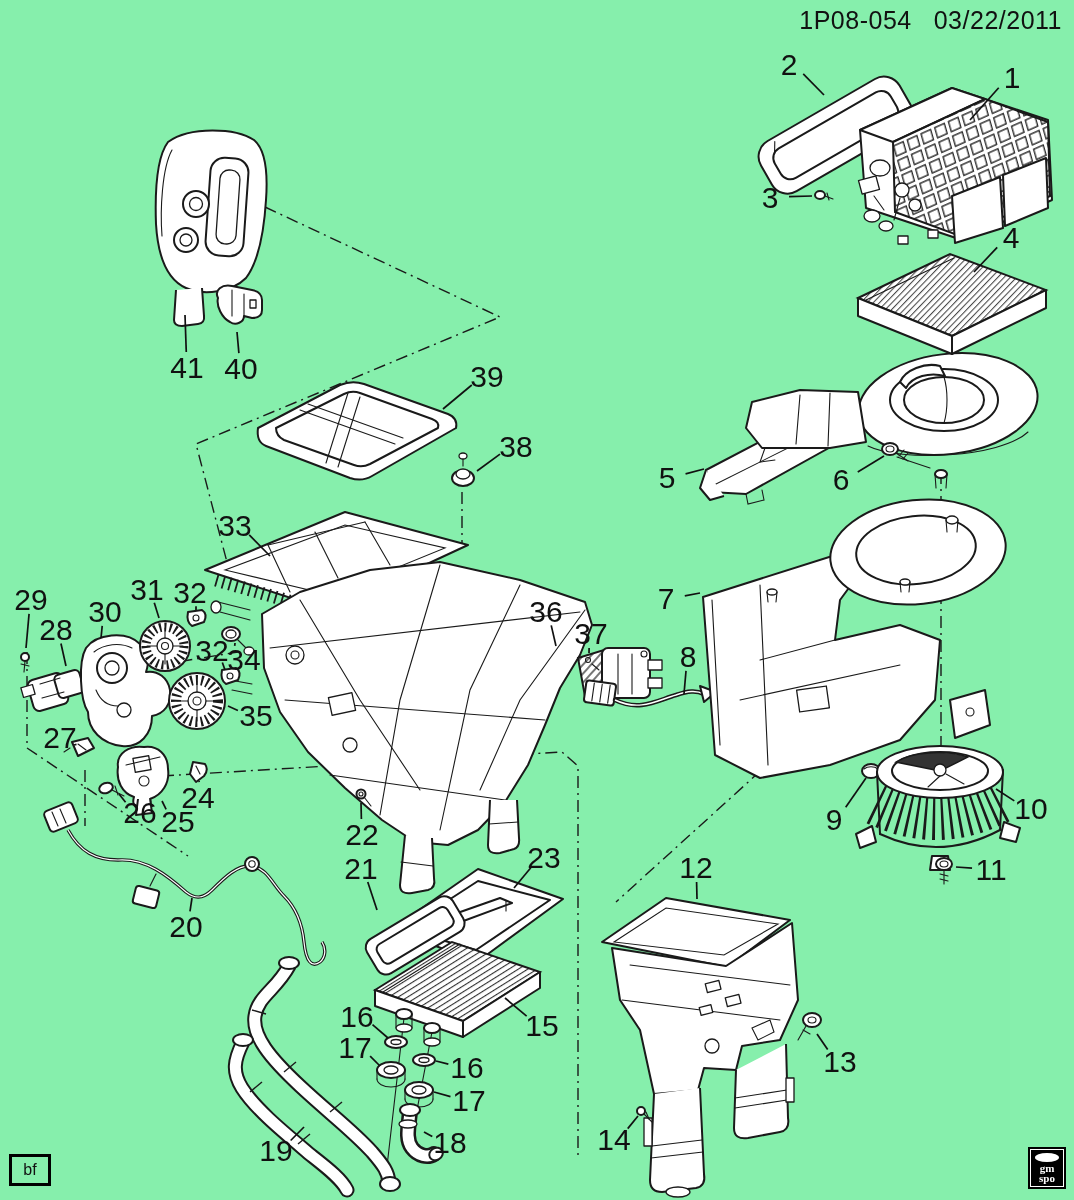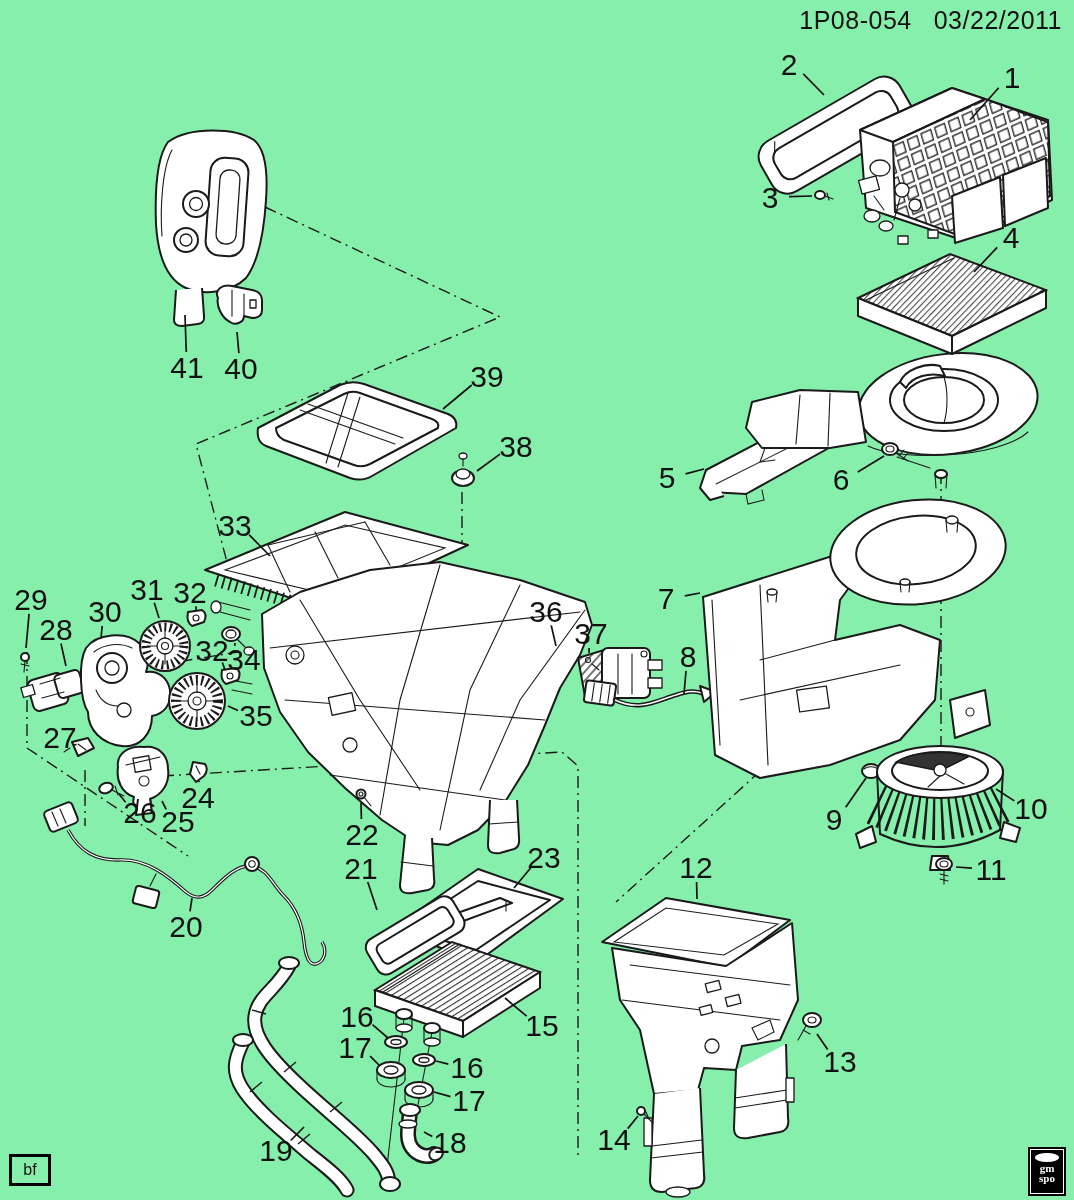--- a/index.html
+++ b/index.html
@@ -2,21 +2,21 @@
 <html><head>
 <meta charset="utf-8">
 <style>
   html,body{margin:0;padding:0;background:#fff;}
   .page{position:relative;width:1074px;height:1200px;background:#86efac;overflow:hidden;
         font-family:"Liberation Sans",sans-serif;color:#111;}
   .hdr{position:absolute;top:6px;right:12px;font-size:25px;letter-spacing:.5px;white-space:nowrap;}
   .hdr .date{margin-left:22px;}
   .bf-box{position:absolute;left:9px;top:1154px;width:36px;height:26px;border:3px solid #000;
           display:flex;align-items:center;justify-content:center;font-size:16px;}
-  .gmspo{position:absolute;left:1028px;top:1147px;width:38px;height:49px;background:#000;
+  .gmspo{position:absolute;left:1028px;top:1147px;width:38px;height:42px;background:#000;
          box-sizing:border-box;padding:2px;}
   .gmspo-inner{width:100%;height:100%;border:1px solid #fff;box-sizing:border-box;text-align:center;}
   .gmspo-ellipse{width:24px;height:9px;background:#fff;border-radius:50%;margin:3px auto 1px auto;}
   .gmspo-text{color:#fff;font-family:"Liberation Serif",serif;font-size:11px;line-height:10px;font-weight:bold;}
   .gmspo-text span{display:block;}
   svg{position:absolute;left:0;top:0;}
   .s{stroke:#1a1a1a;stroke-width:2;fill:none;stroke-linecap:round;stroke-linejoin:round;}
   .t{stroke:#1a1a1a;stroke-width:1.1;fill:none;stroke-linecap:round;}
   .sf{stroke:#1a1a1a;stroke-width:2;fill:#fff;stroke-linejoin:round;}
   .sf1{stroke:#1a1a1a;stroke-width:1.3;fill:#fff;stroke-linejoin:round;}

